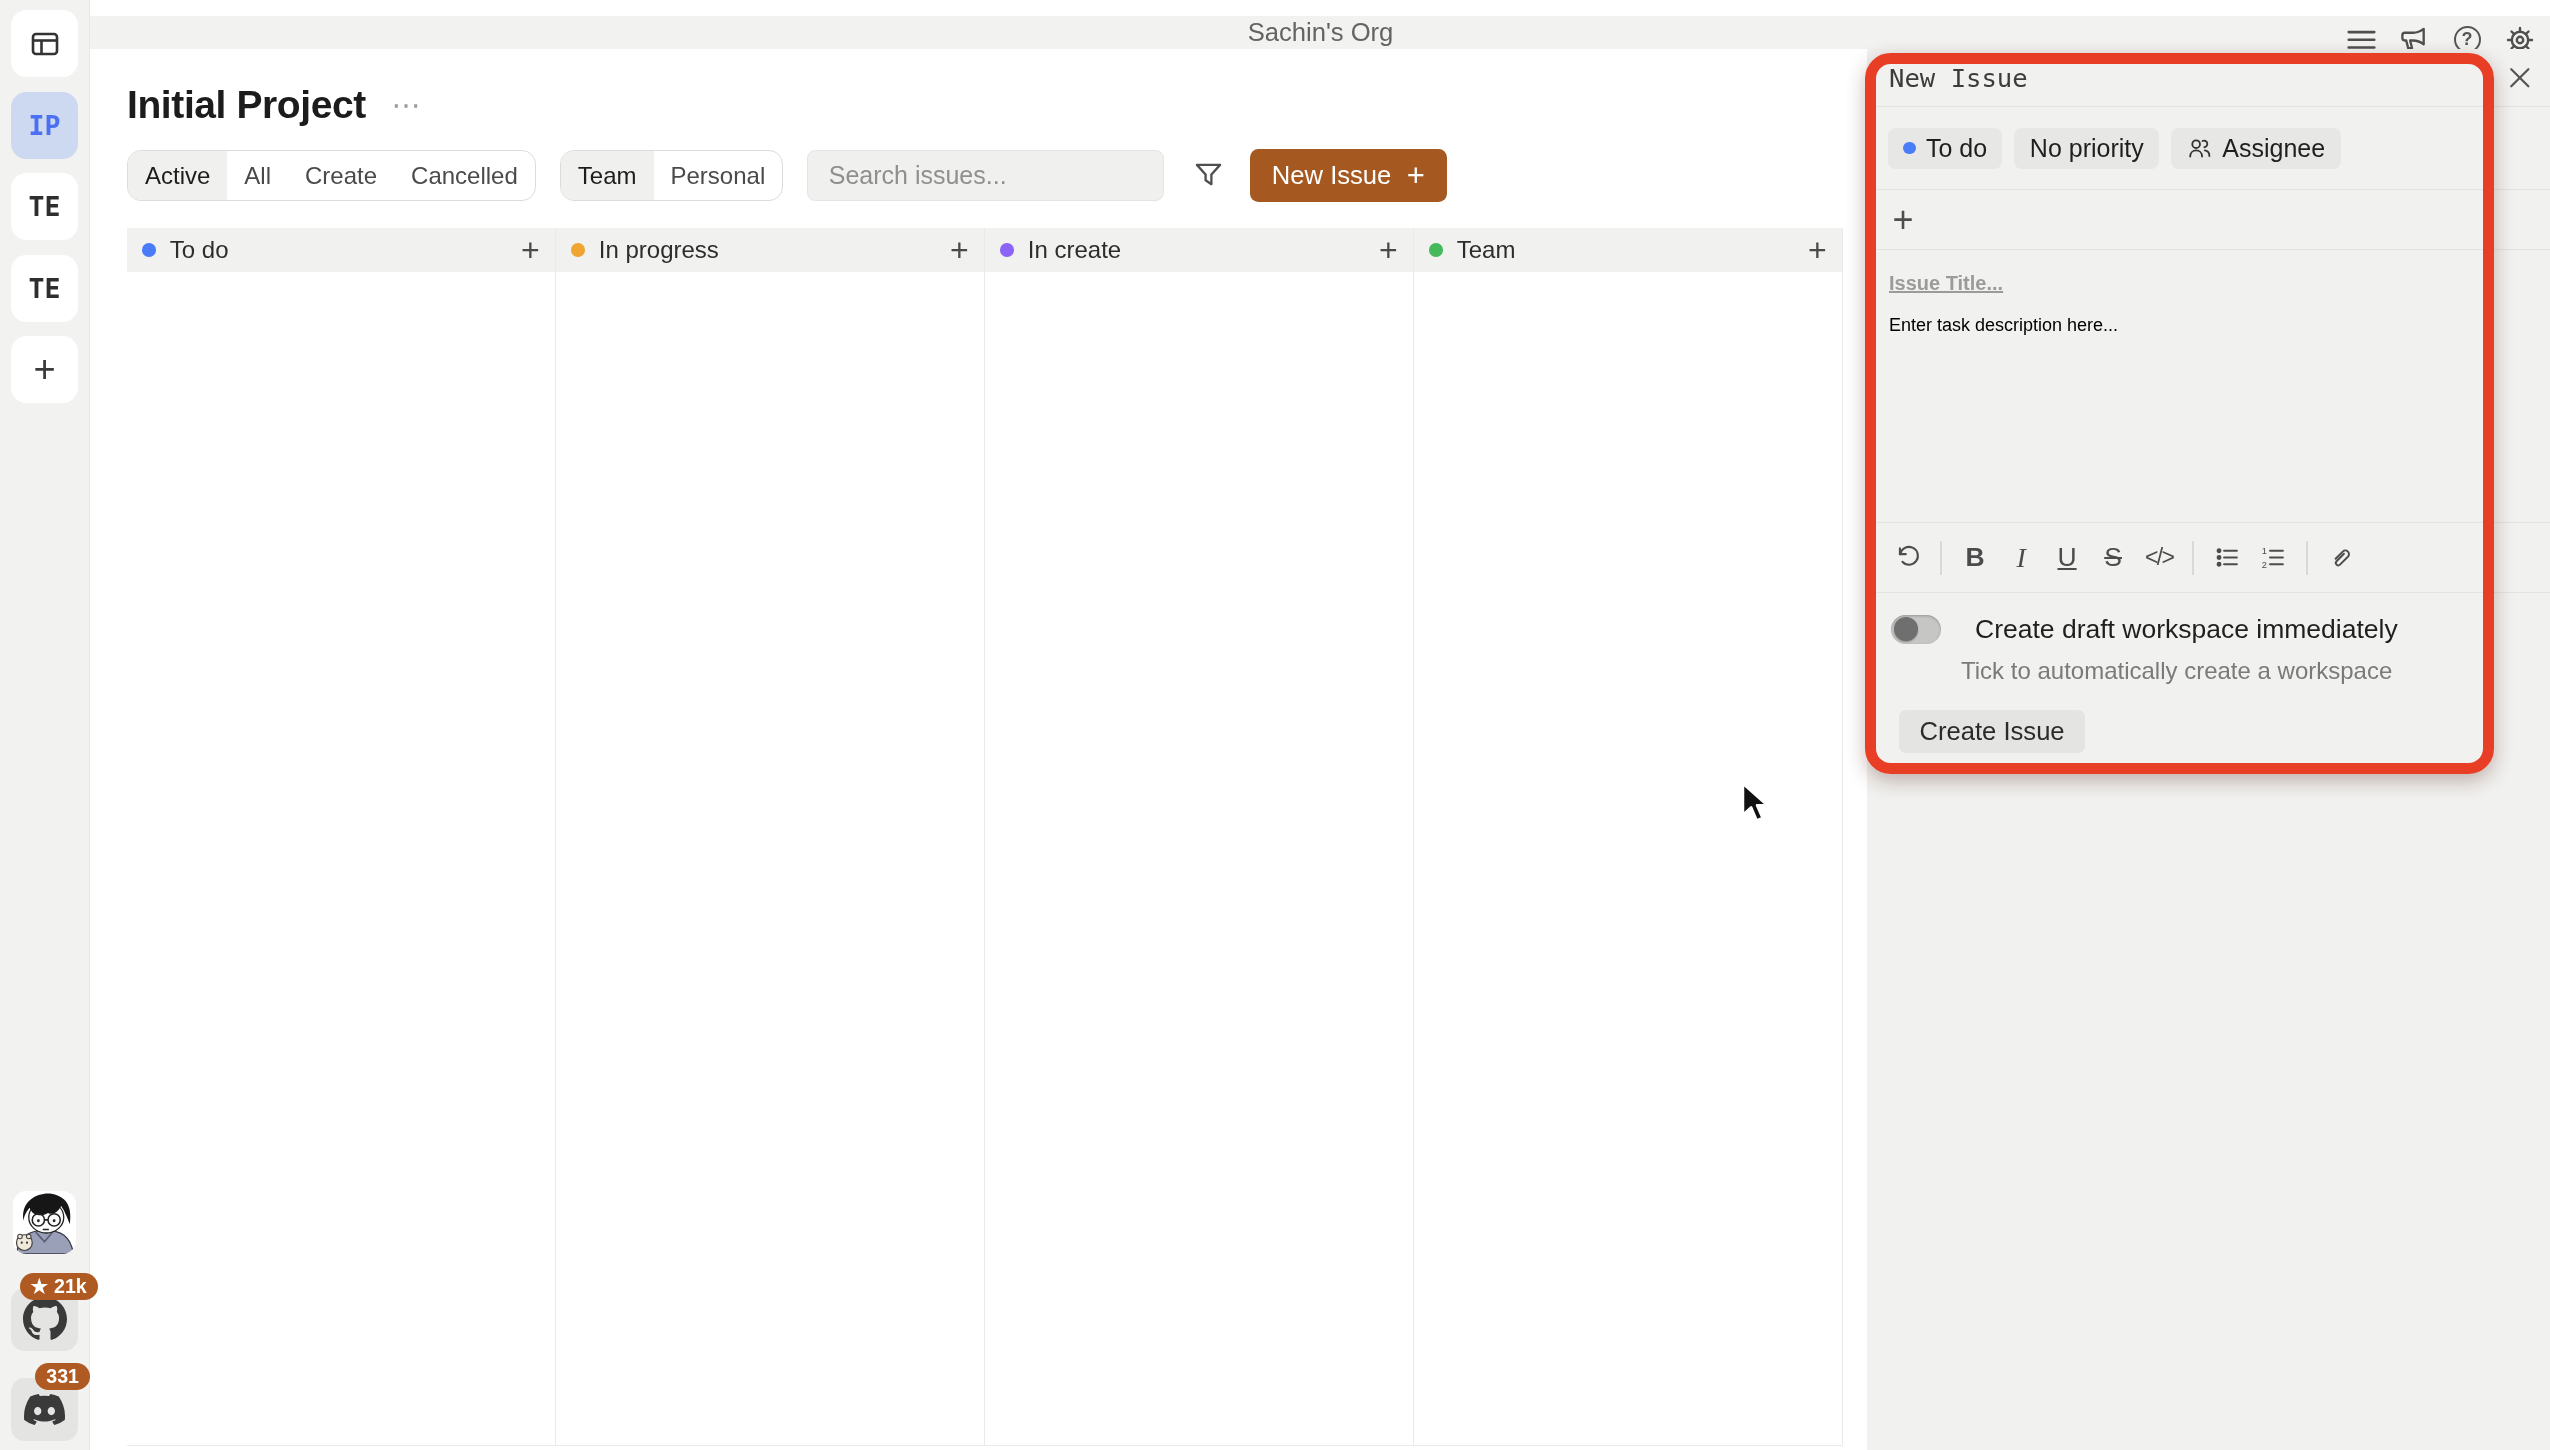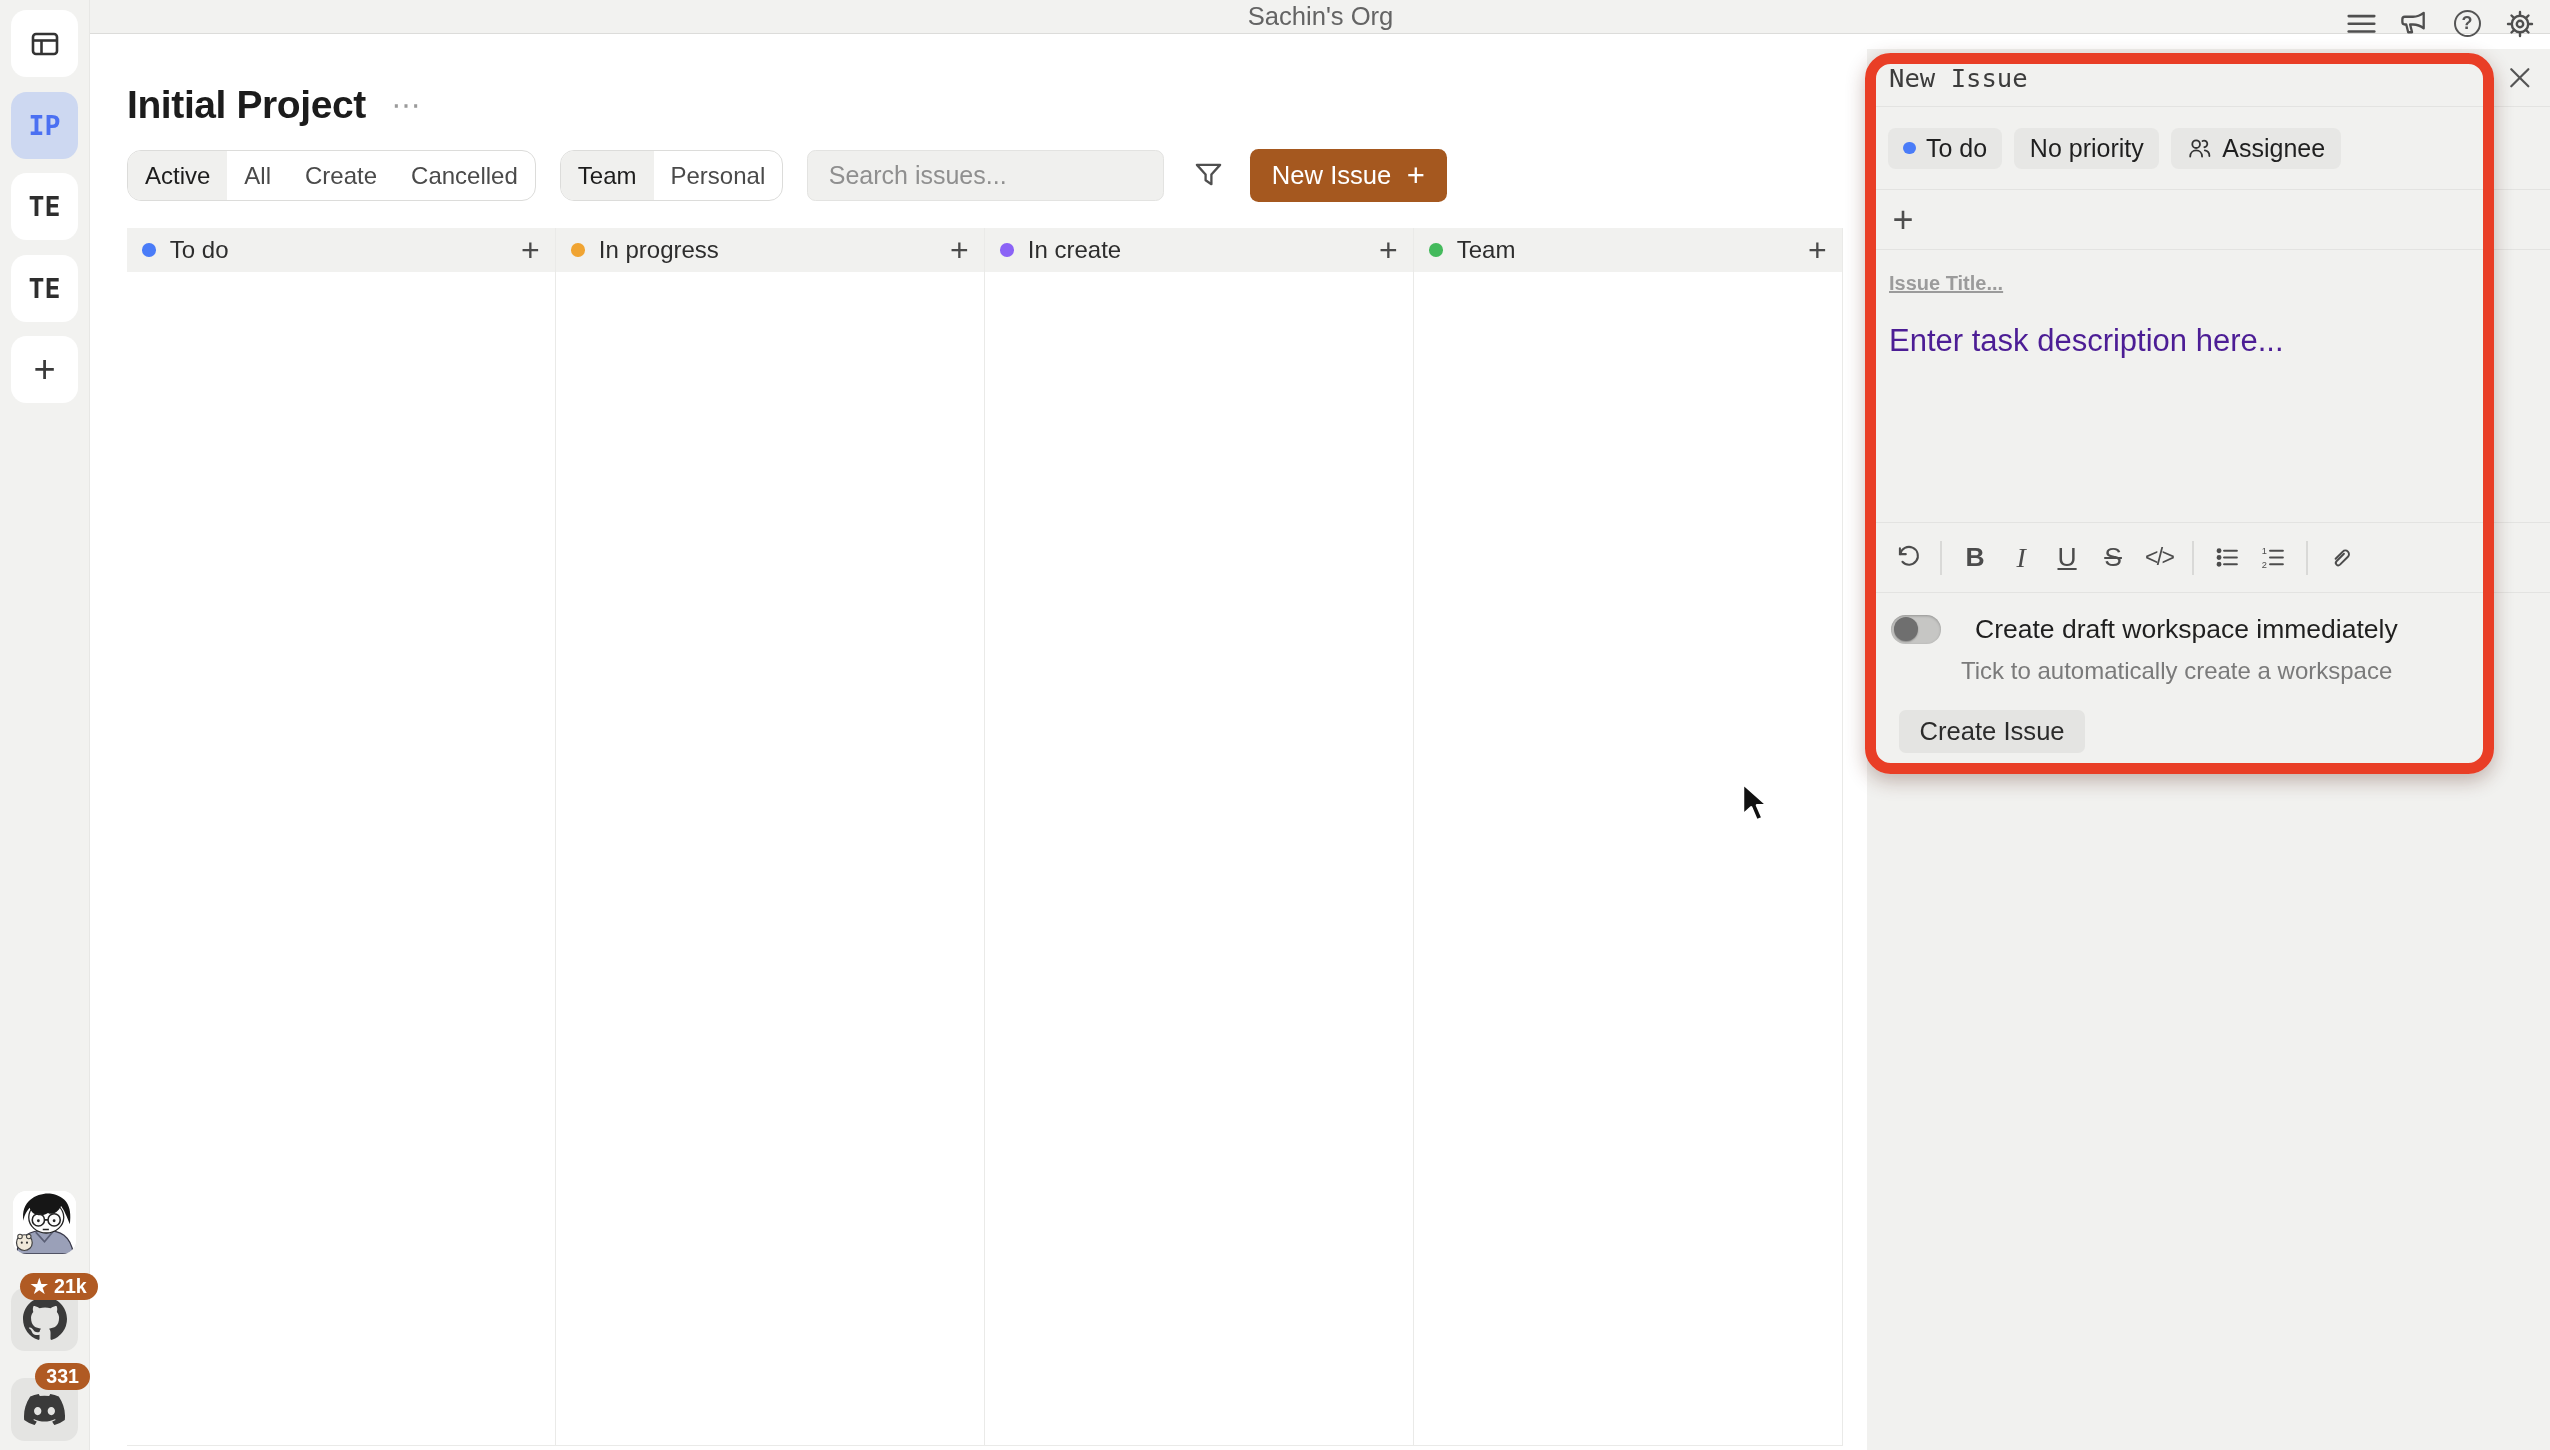--- a/index.html
+++ b/index.html
@@ -36,21 +36,21 @@
   .badge {
     position: absolute; top: -14.5px; background: #b05a23; color: #fff;
     font-size: 19.6px; font-weight: bold; border-radius: 15.4px; padding: 3.4px 11px;
     display: flex; align-items: center; gap: 6px; white-space: nowrap; line-height: 1;
   }
   .badge.gh-badge { left: 8.5px; }
   .badge.dc-badge { right: -12px; }
 
   
   .topbar {
-    position: absolute; left: 90px; top: 0; width: 2461px; height: 34px;
+    position: absolute; left: 90px; top: 16px; width: 2461px; height: 34px;
     background: #f2f2f0; border-bottom: 1.7px solid #dcdcda;
     display: flex; align-items: center; justify-content: center;
   }
   .topbar-title { font-size: 25.6px; color: #646464; }
   .topbar-icons { position: absolute; right: 15.4px; top: 0; height: 47px; display: flex; align-items: center; gap: 22px; }
   .tb-icon { width: 31px; height: 31px; display: flex; align-items: center; justify-content: center; cursor: pointer; }
   .help-circle {
     width: 27px; height: 27px; border-radius: 50%; border: 2.1px solid #555;
     display: flex; align-items: center; justify-content: center;
     font-size: 18px; font-weight: bold; color: #555;
@@ -111,21 +111,21 @@
   .chip {
     height: 41px; background: #e7e7e5; border-radius: 7.7px; display: flex; align-items: center;
     gap: 10.2px; padding: 0 15.4px; font-size: 25px; color: #1f1f1f; cursor: pointer;
   }
   .chip-dot { width: 12.8px; height: 12.8px; border-radius: 50%; }
   .add-row { height: 60px; display: flex; align-items: center; padding: 0 25.6px;
     border-bottom: 1.7px solid #e3e3e1; font-size: 36px; font-weight: 300; color: #4e4e4e; }
   .add-row span { cursor: pointer; line-height: 1; }
   .editor { height: 273px; border-bottom: 1.7px solid #e3e3e1; padding: 22px 22px 0; }
   .issue-title-ph { font-size: 20px; font-weight: 600; color: #9b9b9b; cursor: text; text-decoration: underline; }
-  .issue-desc-ph { margin-top: 28px; font-size: 31px; color: #4c1d95; cursor: text; }
+  .issue-desc-ph { margin-top: 20px; font-size: 18px; color: #000000; cursor: text; }
   .toolbar { height: 70px; display: flex; align-items: center; padding: 0 17px; border-bottom: 1.7px solid #e3e3e1; }
   .tb-btn { min-width: 46px; height: 48px; display: flex; align-items: center; justify-content: center;
     font-size: 26.5px; color: #4c4c4c; cursor: pointer; }
   .tb-btn.bold { font-weight: 700; }
   .tb-btn.italic { font-style: italic; font-family: "Liberation Serif", serif; font-size: 28px; }
   .tb-btn.underline { text-decoration: underline; }
   .tb-btn.strike { text-decoration: line-through; }
   .tb-btn.code { font-size: 23px; letter-spacing: -1.7px; }
   .tb-sep { width: 1.7px; height: 34px; background: #d9d9d7; margin: 0 10.2px; }
   .toggle-row { display: flex; align-items: center; gap: 34px; padding: 20.5px 0 0 24px; }

